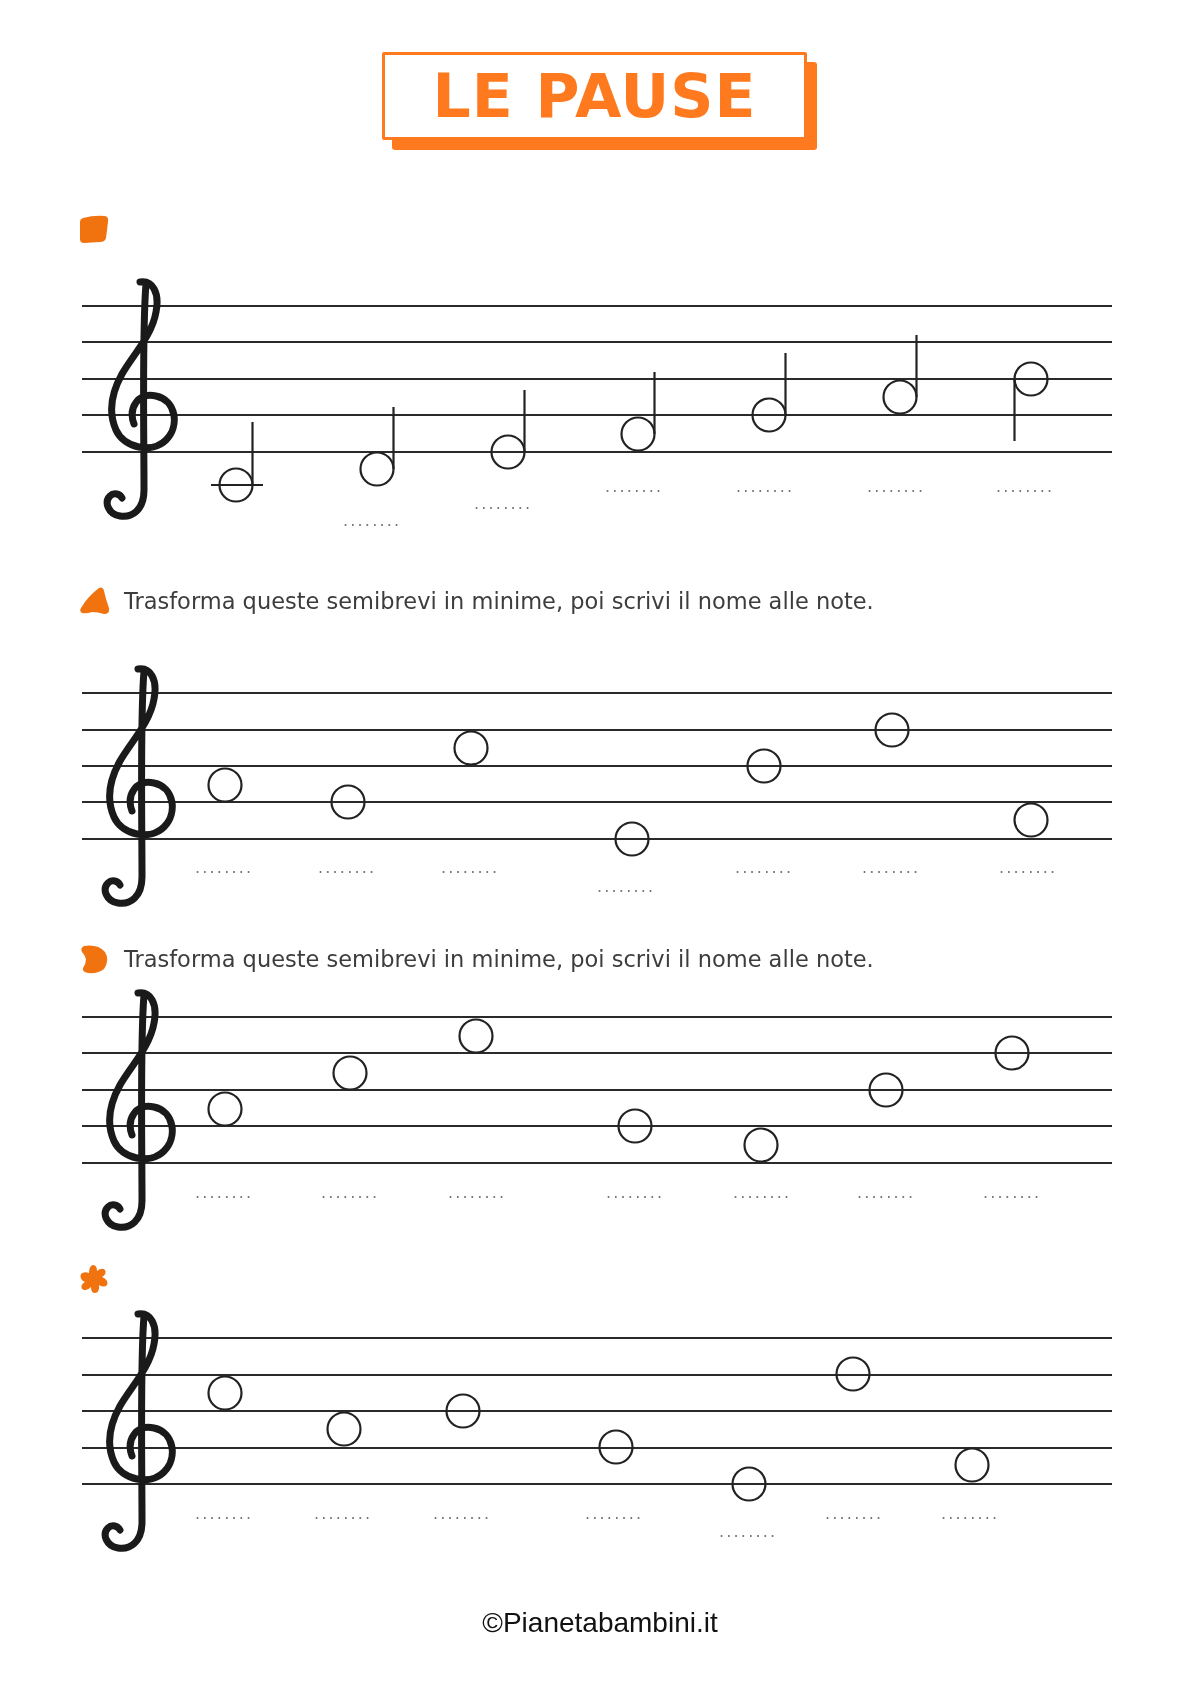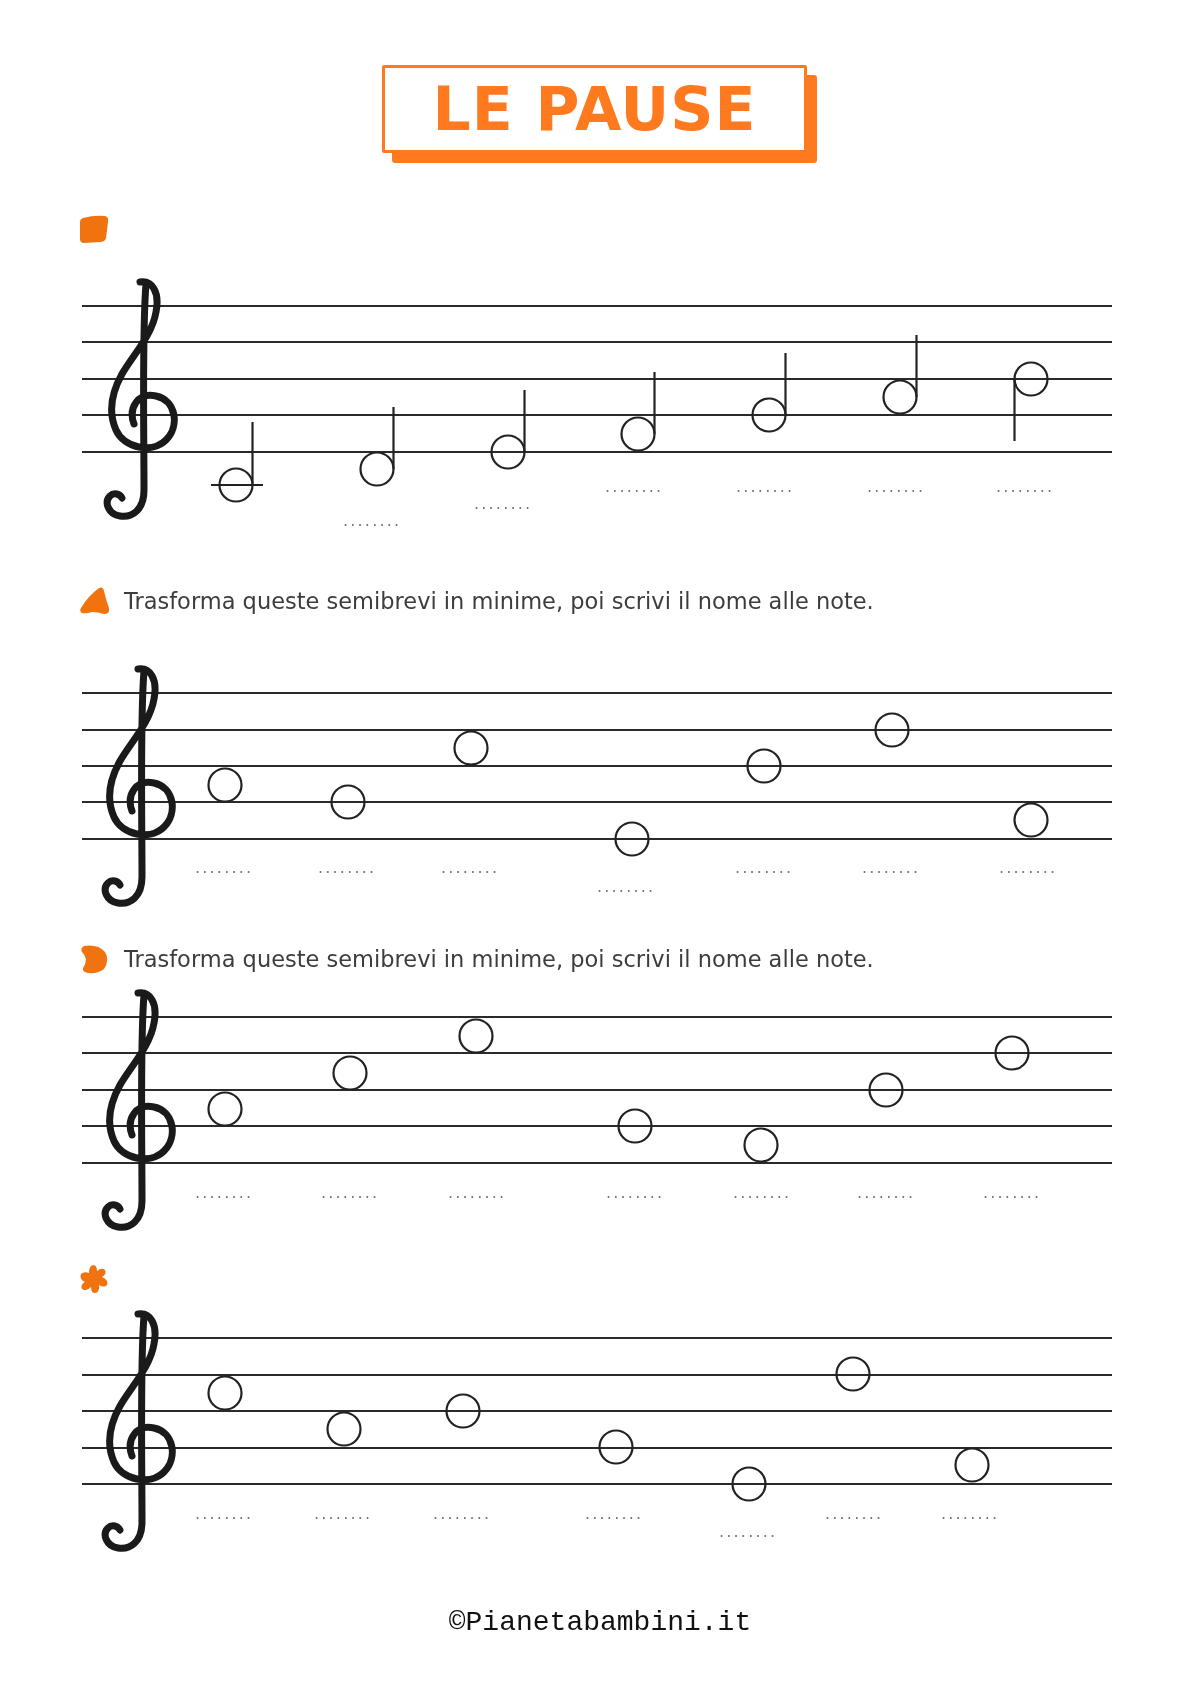--- a/index.html
+++ b/index.html
@@ -1,25 +1,25 @@
 <!DOCTYPE html>
 <html><head>
 <meta charset="utf-8">
 <style>
   html,body{margin:0;padding:0;background:#fff;}
   body{width:1200px;height:1697px;position:relative;overflow:hidden;font-family:"DejaVu Sans","Liberation Sans",sans-serif;}
-  .title-wrap{position:absolute;left:382px;top:52px;width:425px;height:88px;margin-top:13px;}
+  .title-wrap{position:absolute;left:382px;top:52px;width:425px;height:88px;}
   .title-shadow{position:absolute;left:10px;top:10px;width:425px;height:88px;background:#ff7a1f;border-radius:3px;}
   .title-box{position:absolute;left:0;top:0;width:419px;height:82px;background:#fff;border:3px solid #ff7a1f;border-radius:2px;display:flex;align-items:center;justify-content:center;}
   .title-text{font-family:"DejaVu Sans","Liberation Sans",sans-serif;font-weight:bold;font-size:60px;color:#ff7a1f;letter-spacing:1px;line-height:1;}
   .instr{position:absolute;left:78px;display:flex;align-items:center;height:30px;}
   .instr .bullet{width:32px;height:30px;margin-right:14px;}
   .instr .text{font-size:22.5px;color:#3d3d3d;white-space:nowrap;}
   .staff-svg{position:absolute;left:0;top:0;}
-  .footer{position:absolute;left:0;width:1200px;top:1607px;text-align:center;font-size:28px;color:#111;font-family:Liberation Mono, monospace;}
+  .footer{position:absolute;left:0;width:1200px;top:1607px;text-align:center;font-size:28px;color:#111;font-family:Liberation Sans, sans-serif;}
 </style>
 </head>
 <body>
 
 <div class="title-wrap">
   <div class="title-shadow"></div>
   <div class="title-box">
     <span class="title-text">LE PAUSE</span>
   </div>
 </div>

